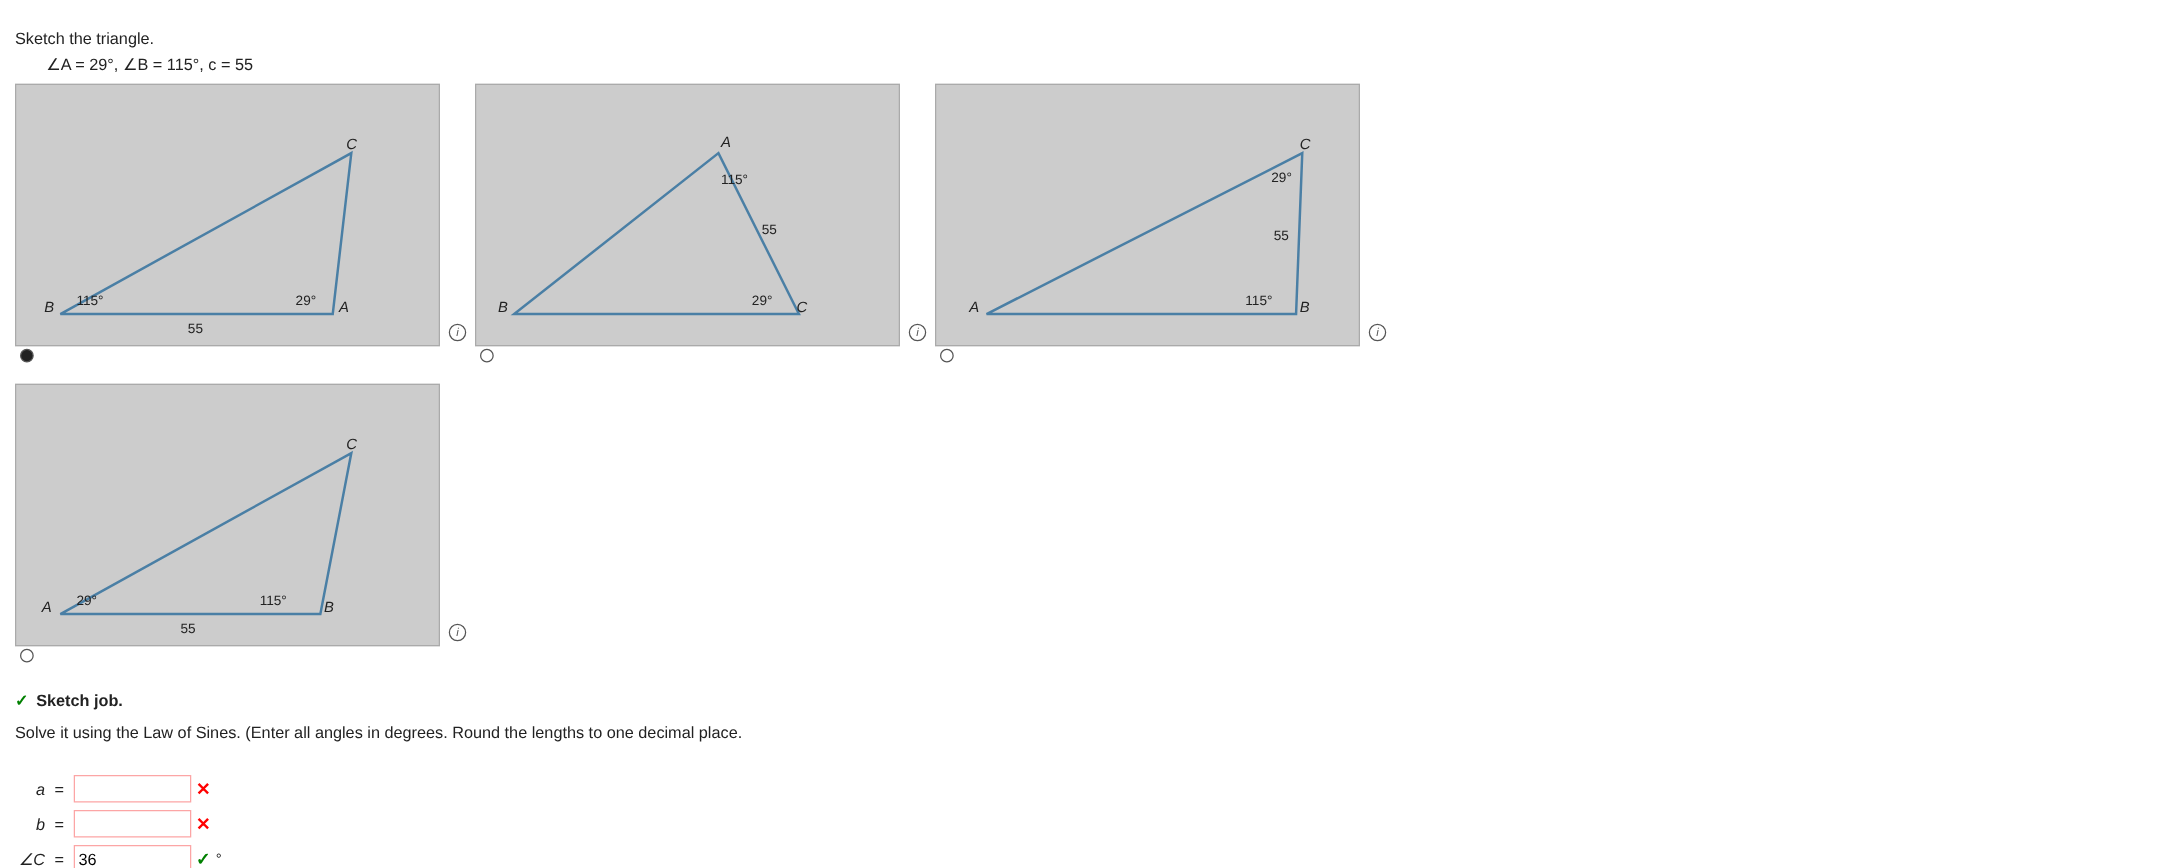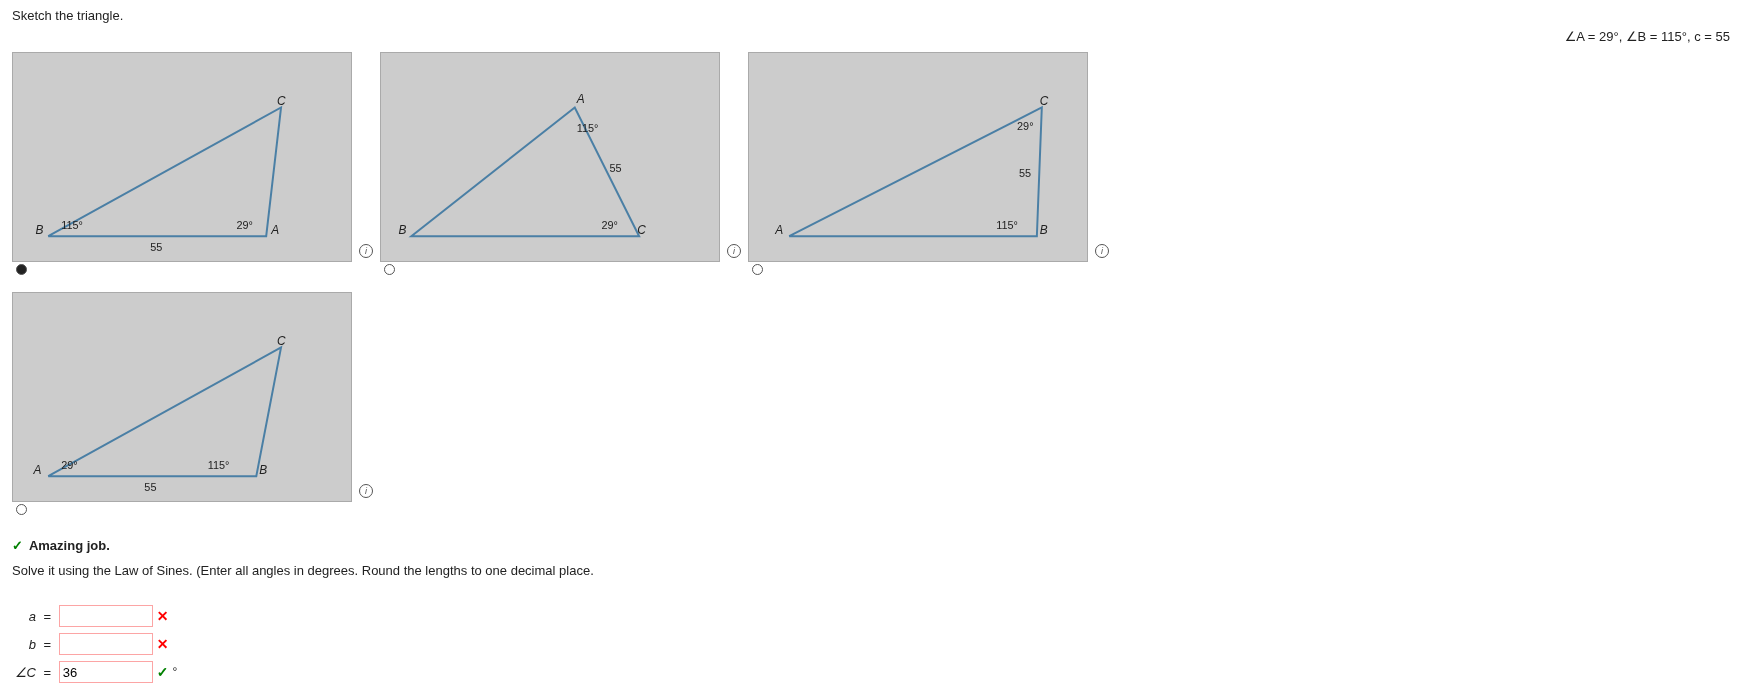--- a/index.html
+++ b/index.html
@@ -6,26 +6,26 @@
     body {
       font-family: Arial, sans-serif;
       font-size: 13px;
       background: #fff;
       padding: 8px 12px;
       color: #222;
     }
     .page-title {
       font-size: 13px;
       margin-bottom: 6px;
+      margin-top: 15px;
     }
     .given-values {
       font-size: 13px;
       margin-bottom: 8px;
       margin-left: 25px;
-      text-align: right;
     }
 
     
     .triangle-grid {
       display: flex;
       flex-direction: column;
       gap: 0;
     }
     .triangle-row {
       display: flex;
@@ -282,21 +282,21 @@
       <div style="height:210px; display:flex; flex-direction:column; justify-content:flex-end; align-items:center; gap:3px; padding-bottom:4px;">
         <div class="info-icon">i</div>
       </div>
       <div style="height:26px;"></div>
     </div>
   </div>
 </div>
 
 <div class="feedback-row">
   <span class="checkmark-green">✓</span>
-  <span class="feedback-text">Amazing job.</span>
+  <span class="feedback-text">Sketch job.</span>
 </div>
 
 <div class="solve-instruction">Solve it using the Law of Sines. (Enter all angles in degrees. Round the lengths to one decimal place.</div>
 
 <div class="input-row">
   <span class="input-label" style="font-style:italic;">a</span>
   <span class="input-eq">&nbsp;=&nbsp;</span>
   <input type="text" class="answer-input" value="" style="">
   <button class="x-btn">✕</button>
 </div>

